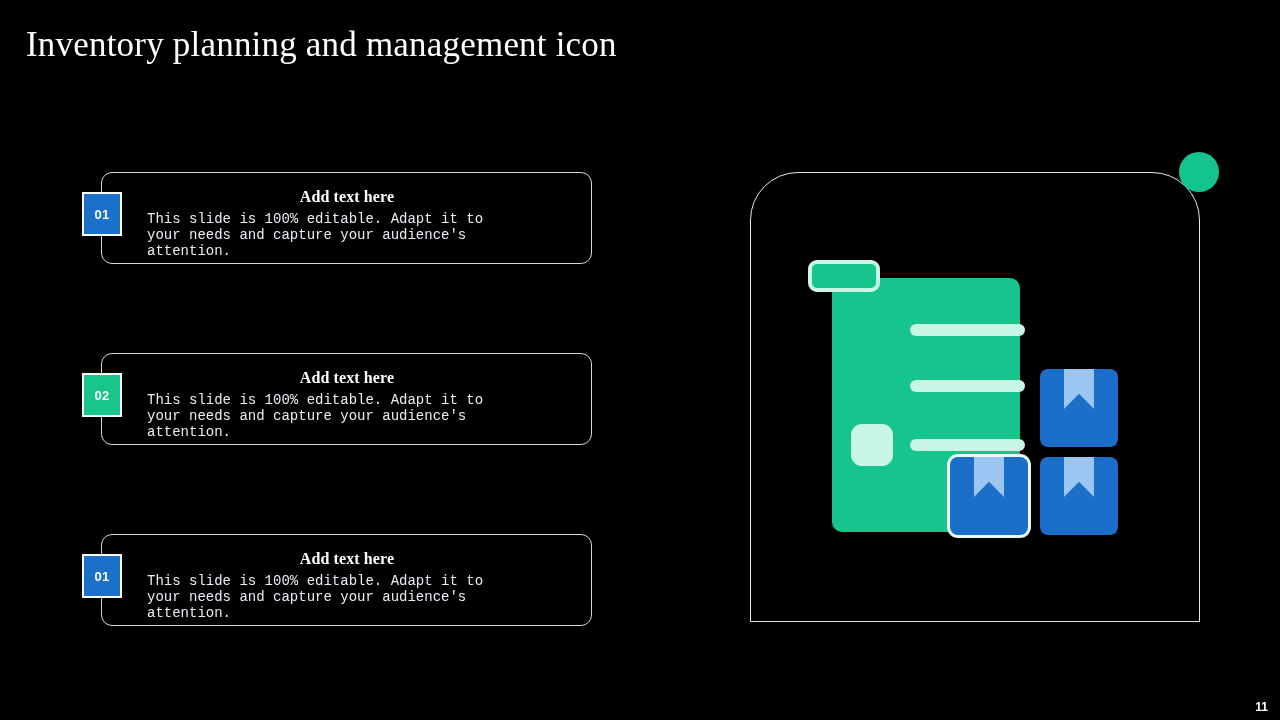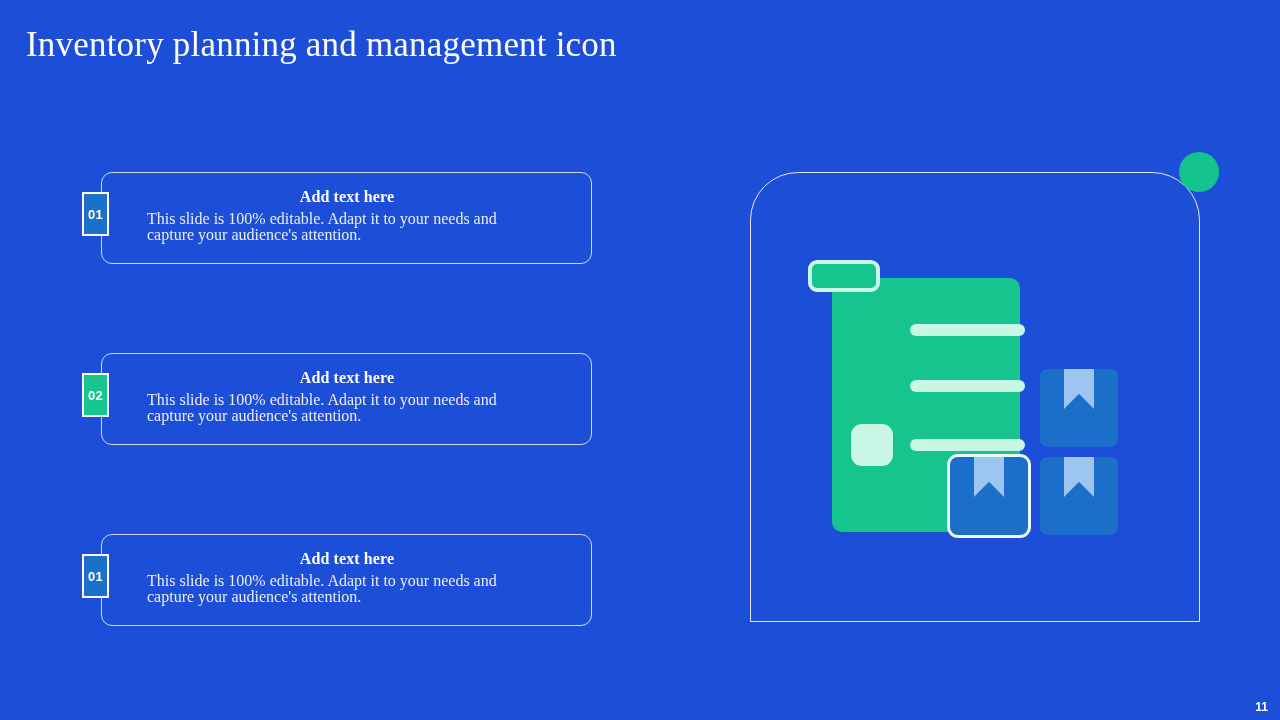--- a/index.html
+++ b/index.html
@@ -10,21 +10,21 @@
   body {
     width: 1280px;
     height: 720px;
     overflow: hidden;
     font-family: "Liberation Sans", sans-serif;
     position: relative;
   }
   .slide {
     position: absolute;
     inset: 0;
-    background: #1d4ed8;
+    background: #000000;
   }
 
   
   .page-title {
     position: absolute;
     left: 26px;
     top: 23px;
     font-family: "Liberation Serif", serif;
     font-size: 35px;
     line-height: 44px;
@@ -56,21 +56,21 @@
     right: 0;
     bottom: 0;
     border: 1px solid #cfd8e3;
     border-radius: 11px;
     box-sizing: border-box;
   }
   .card-badge {
     position: absolute;
     left: 0;
     top: 20px;
-    width: 27px;
+    width: 40px;
     height: 44px;
     border: 2px solid #ffffff;
     box-sizing: border-box;
     display: flex;
     align-items: center;
     justify-content: center;
     font-size: 13px;
     font-weight: bold;
     color: #ffffff;
     z-index: 3;
@@ -90,22 +90,22 @@
     font-family: "Liberation Serif", serif;
     font-weight: bold;
     font-size: 16px;
     line-height: 20px;
     color: #ffffff;
     margin-bottom: 4px;
     letter-spacing: 0.1px;
     text-align: center;
   }
   .card-body {
-    font-family: Liberation Serif, serif;
-    font-size: 16px;
+    font-family: Liberation Mono, monospace;
+    font-size: 14px;
     line-height: 16px;
     color: #e9eef5;
     width: 372px;
   }
 
   
   .illus-wrap {
     position: absolute;
     left: 750px;
     top: 172px;

